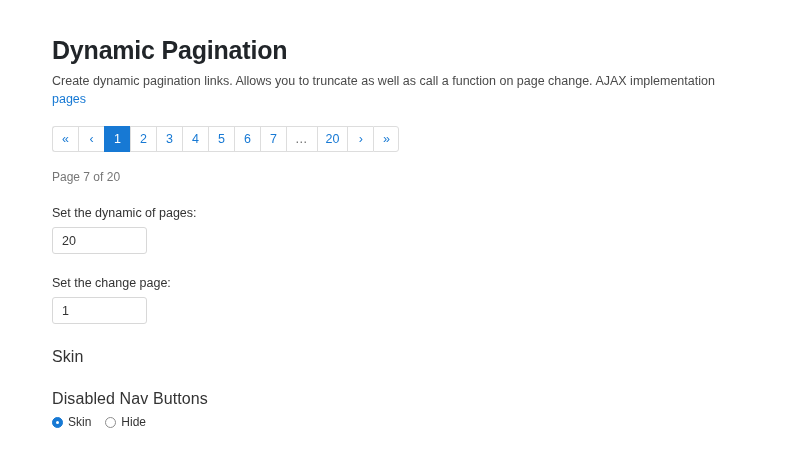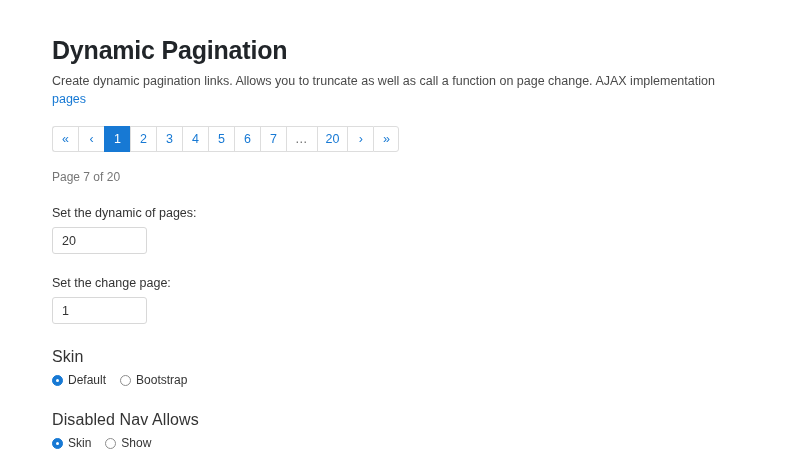--- a/index.html
+++ b/index.html
@@ -189,40 +189,30 @@
 
   <div class="page-status">Page 7 of 20</div>
 
   <div class="field-label">Set the dynamic of pages:</div>
   <input class="text-input" type="text" value="20" style="">
 
   <div class="field-label">Set the change page:</div>
   <input class="text-input" type="text" value="1" style="">
 
   <h2 class="section">Skin</h2>
-  <div class="radio-row">
-    <label class="radio-opt">
-      <span class="radio-dot checked"></span>
-      <span>Default</span>
-    </label>
-    <label class="radio-opt">
-      <span class="radio-dot"></span>
-      <span>Bootstrap</span>
-    </label>
-  </div>
-
-  <h2 class="section">Disabled Nav Allows</h2>
+
+  <h2 class="section">Disabled Nav Buttons</h2>
   <div class="radio-row">
     <label class="radio-opt">
       <span class="radio-dot checked"></span>
       <span>Skin</span>
     </label>
     <label class="radio-opt">
       <span class="radio-dot"></span>
-      <span>Show</span>
+      <span>Hide</span>
     </label>
   </div>
 
   
   
 
   
   
 
 </div>

